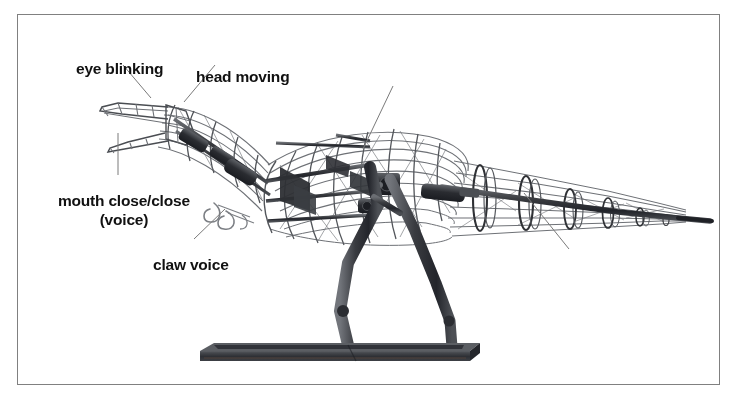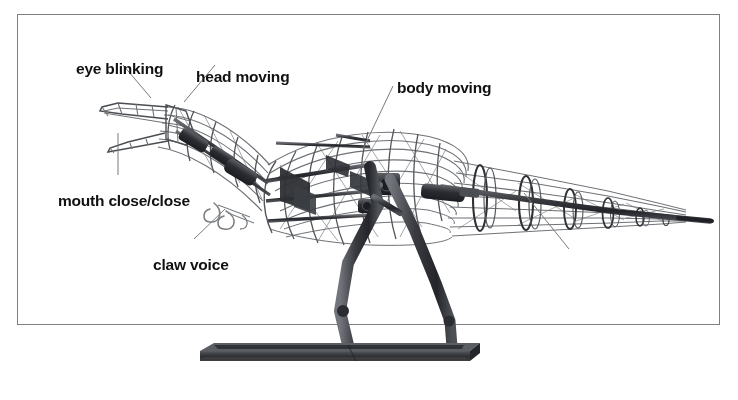--- a/index.html
+++ b/index.html
@@ -13,21 +13,21 @@
     height: 400px;
     background: #ffffff;
     font-family: "Liberation Sans", sans-serif;
     overflow: hidden;
   }
   #frame {
     position: absolute;
     left: 17px;
     top: 14px;
     width: 703px;
-    height: 311px;
+    height: 371px;
     border: 1px solid #808080;
     box-sizing: border-box;
     background: #fff;
   }
   #figure-svg {
     position: absolute;
     left: 0;
     top: 0;
   }
   .callout {
@@ -242,23 +242,23 @@
         <line x1="100" y1="118" x2="100" y2="160" stroke="#7a7a7a"></line>
         <line x1="176" y1="224" x2="207" y2="194" stroke="#7a7a7a"></line>
         <line x1="551" y1="234" x2="506" y2="178" stroke="#7a7a7a"></line>
       </g>
     </svg>
 
     <div class="callout" id="lbl-eye" style="color: rgb(17, 17, 17);">eye blinking</div>
 
     <div class="callout" id="lbl-head" style="color: rgb(17, 17, 17);">head moving</div>
 
-    <div class="callout" id="lbl-body" style="color: rgb(17, 17, 17);">body moving</div>
 
     <div class="callout centered" id="lbl-mouth" style="color: rgb(17, 17, 17);">
       <div>mouth close/close</div>
+      <div>(voice)</div>
     </div>
 
     <div class="callout" id="lbl-claw" style="color: rgb(17, 17, 17);">claw voice</div>
 
 
   </div>
 </div>
 
 </body></html>

